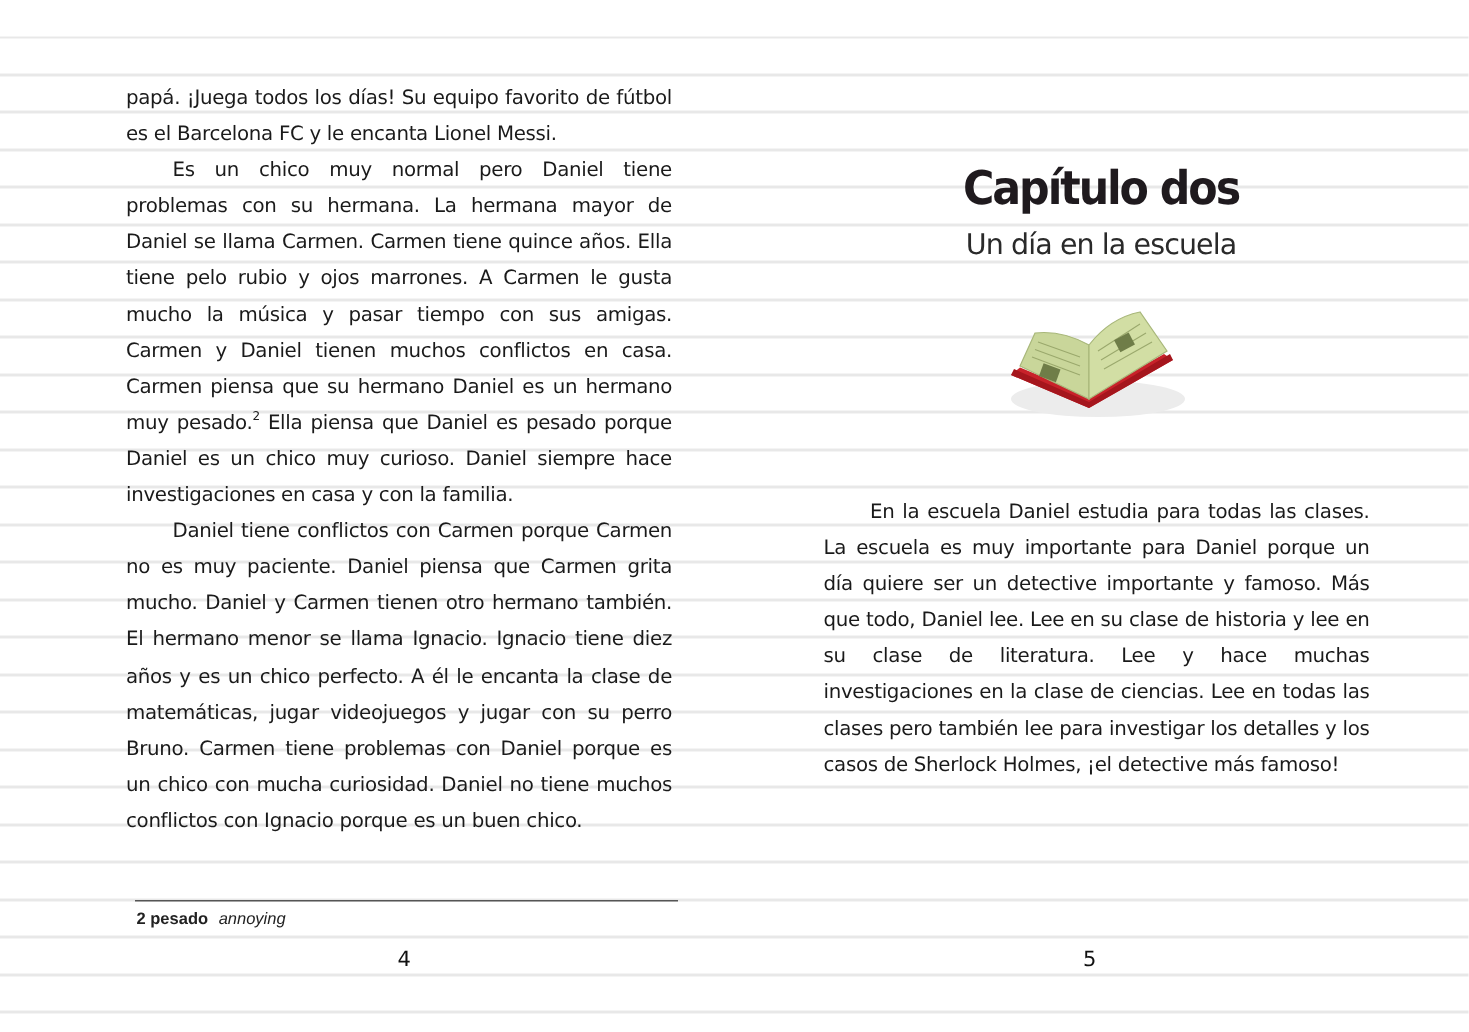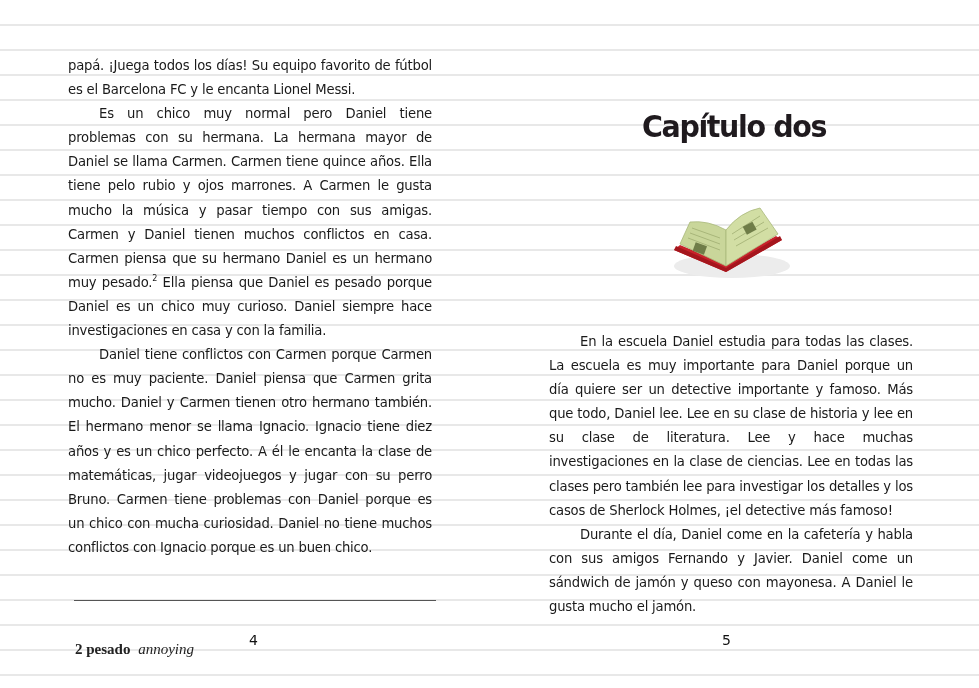--- a/index.html
+++ b/index.html
@@ -6,34 +6,34 @@
     body {
       width:979px; height:688px; position:relative; overflow:hidden;
       background-color:#ffffff;
       background-image: repeating-linear-gradient(to bottom,
         transparent 0px, transparent 23px, #e8e8e8 23px, #e8e8e8 25px);
       background-position: 0 1px;
       font-family: "DejaVu Sans", sans-serif;
       color:#1a1a1a;
     }
     .page { position:absolute; top:0; }
-    .page-left { left:0; width:489px; height:510px;padding-left:17px; }
+    .page-left { left:16px; width:489px; height:510px;padding-left:17px; }
     .page-right { left:489px; width:490px; height:628px; }
     .body-text {
       position:absolute; font-size:13.2px; line-height:24.1px;
       text-align:justify; letter-spacing:-0.2px; word-spacing:0px;
     }
     .body-text p { margin:0; }
     .indent { text-indent:31px; }
     .left-text { left:68px; top:54px; width:364px; }
     .right-text { left:60px; top:310px; width:364px;margin-top:20px; }
     .fn-rule { position:absolute; left:74px; top:600px; width:362px; height:1px; background:#555; }
     .footnote {
-      position:absolute; left:75px; top:607px; font-family:Liberation Serif, serif;
-      font-size:15px; color:#222;margin-top:34px;
+      position:absolute; left:75px; top:607px; font-family:Liberation Sans, sans-serif;
+      font-size:11px; color:#222;
     }
     .footnote b { font-weight:bold; }
     .footnote i { font-style:italic; margin-left:4px; }
     .page-num {
       position:absolute; top:632px; font-size:14px; font-family:"DejaVu Sans", sans-serif; color:#111;
     }
     .chapter-title {
       position:absolute; left:0; width:490px; top:108px; text-align:center;
       font-family:"DejaVu Sans", sans-serif; font-weight:bold; font-size:31px;
       letter-spacing:-1.5px; color:#1f1a1e; transform:scaleX(0.92);
@@ -60,20 +60,21 @@
     <b>2</b>
     <b>pesado</b>
     <i>annoying</i>
   </div>
 
   <div class="page-num" style="left:249px;">4</div>
 </div>
 
 <div class="page page-right">
   <div class="chapter-title">Capítulo dos</div>
+  <div class="chapter-sub">Un día en la escuela</div>
 
   <svg class="book-icon" viewBox="0 0 130 82">
     <ellipse cx="68" cy="66" rx="58" ry="12" fill="#ececec"></ellipse>
     <path d="M10 50 L62 72 L118 40 L112 36 L62 64 L16 45 Z" fill="#c8222a"></path>
     <path d="M12 46 L62 68 L116 36 L118 40 L62 72 L10 50 Z" fill="#a5161d"></path>
     <path d="M16 44 L26 22 Q44 20 62 30 L62 66 Z" fill="#c9d69a" stroke="#a8b77a" stroke-width="0.8"></path>
     <path d="M62 30 Q76 12 96 8 L114 34 L62 66 Z" fill="#d2dea4" stroke="#a8b77a" stroke-width="0.8"></path>
     <g stroke="#9aa86c" stroke-width="0.7">
       <line x1="28" y1="28" x2="56" y2="38"></line>
       <line x1="26" y1="33" x2="56" y2="44"></line>
@@ -81,17 +82,16 @@
       <line x1="68" y1="34" x2="96" y2="16"></line>
       <line x1="70" y1="40" x2="100" y2="22"></line>
       <line x1="72" y1="46" x2="104" y2="28"></line>
     </g>
     <rect x="30" y="44" width="12" height="9" fill="#6f7d48" transform="rotate(20 36 48)"></rect>
     <rect x="80" y="24" width="11" height="9" fill="#6f7d48" transform="rotate(-28 85 28)"></rect>
   </svg>
 
   <div class="body-text right-text">
     <p class="indent">En la escuela Daniel estudia para todas las clases. La escuela es muy importante para Daniel porque un día quiere ser un detective importante y famoso. Más que todo, Daniel lee. Lee en su clase de historia y lee en su clase de literatura. Lee y hace muchas investigaciones en la clase de ciencias. Lee en todas las clases pero también lee para investigar los detalles y los casos de Sherlock Holmes, ¡el detective más famoso!</p>
-    <p class="indent">Durante el día, Daniel come en la cafetería y habla con sus amigos Fernando y Javier. Daniel come un sándwich de jamón y queso con mayonesa. A Daniel le gusta mucho el jamón.</p>
   </div>
 
   <div class="page-num" style="left:233px;">5</div>
 </div>
 
 </body></html>

